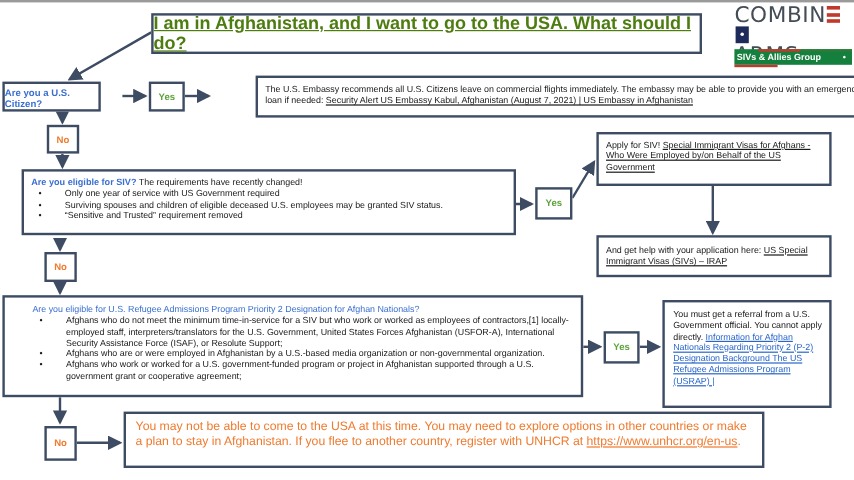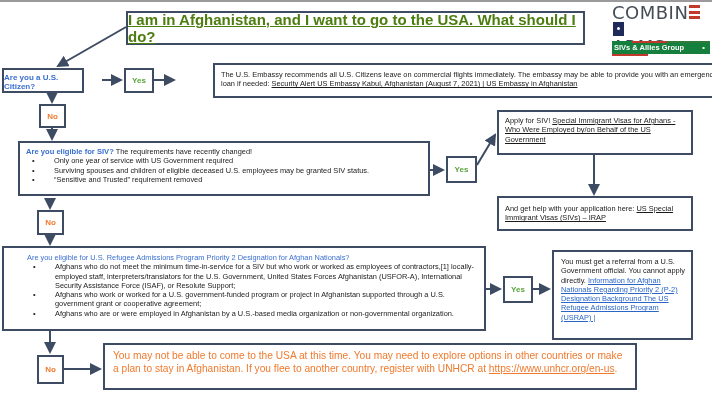--- a/index.html
+++ b/index.html
@@ -115,22 +115,22 @@
 </div>
 <div class="box center" style="left:37px;top:210px;width:27px;height:25px;">
   <span class="no">No</span>
 </div>
 
 <div class="box" style="left:2px;top:246px;width:484px;height:85px;padding-left:17px;">
   <div class="txt" style="padding-top:5px;">
     <div style="color:#3a6fd0;">Are you eligible for U.S. Refugee Admissions Program Priority 2 Designation for Afghan Nationals?</div>
     <ul>
       <li>Afghans who do not meet the minimum time-in-service for a SIV but who work or worked as employees of contractors,[1] locally-employed staff, interpreters/translators for the U.S. Government, United States Forces Afghanistan (USFOR-A), International Security Assistance Force (ISAF), or Resolute Support;</li>
+      <li>Afghans who are or were employed in Afghanistan by a U.S.-based media organization or non-governmental organization.</li>
       <li>Afghans who work or worked for a U.S. government-funded program or project in Afghanistan supported through a U.S. government grant or cooperative agreement;</li>
-      <li>Afghans who are or were employed in Afghanistan by a U.S.-based media organization or non-governmental organization.</li>
     </ul>
   </div>
 </div>
 <div class="box center" style="left:503px;top:276px;width:30px;height:27px;">
   <span class="yes">Yes</span>
 </div>
 <div class="box" style="left:552px;top:250px;width:141px;height:90px;">
   <div class="txt" style="padding-top:5px;padding-left:7px;">
     <span>You must get a referral from  a U.S. Government official. You cannot apply directly. </span><span class="blink">Information for Afghan Nationals Regarding Priority 2 (P-2) Designation Background The US Refugee Admissions Program (USRAP) |</span>
   </div>

